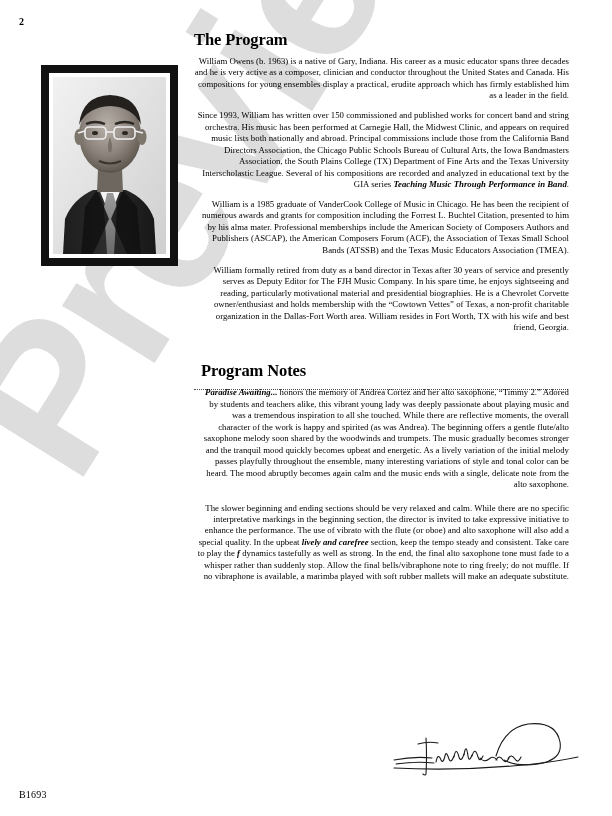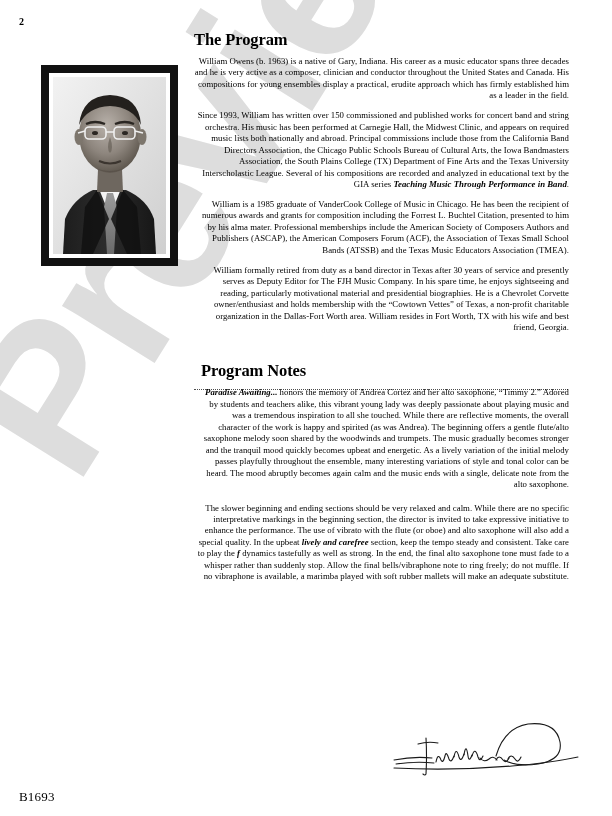--- a/index.html
+++ b/index.html
@@ -51,21 +51,21 @@
     top: 16px;
     font-size: 10px;
     font-weight: bold;
     font-family: "Liberation Serif", serif;
     z-index: 4;
   }
   .catalog-number {
     position: absolute;
     left: 19px;
     top: 789px;
-    font-size: 13px;
+    font-size: 10px;
     font-family: "Liberation Serif", serif;
     letter-spacing: 0.2px;
     z-index: 4;
   }
 
   
   .photo-frame {
     position: absolute;
     left: 41px;
     top: 65px;

